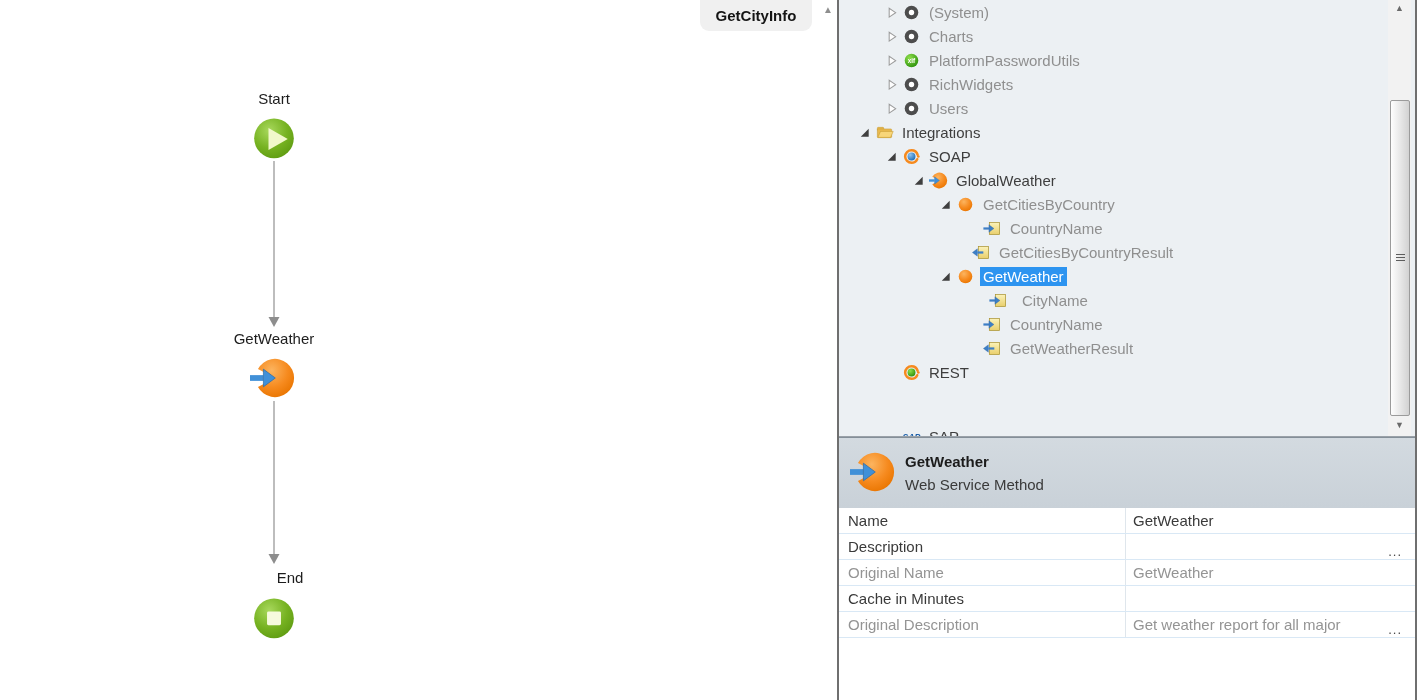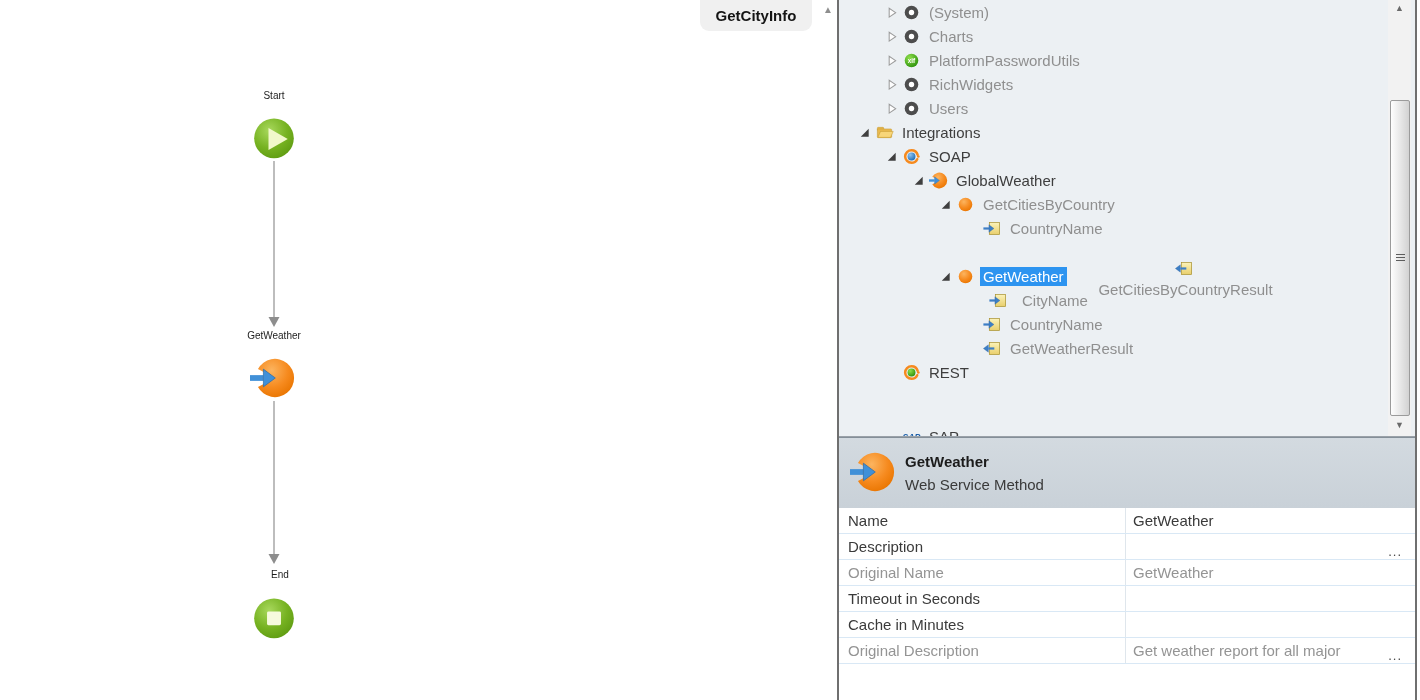--- a/index.html
+++ b/index.html
@@ -11,21 +11,21 @@
   
   .canvas{position:absolute;left:0;top:0;width:837px;height:700px;background:#ffffff;}
   .doc-tab{
     position:absolute;left:700px;top:0;width:112px;height:31px;
     background:#f0f0f0;border-radius:0 0 9px 9px;
     display:flex;align-items:center;justify-content:center;
     font-size:15px;font-weight:bold;color:#151515;
   }
   .tab-scroll-up{position:absolute;left:820px;top:2px;width:16px;height:16px;
     color:#8e8e8e;font-size:10px;line-height:16px;text-align:center;}
-  .flow-label{position:absolute;width:160px;text-align:center;font-size:10px;color:#1d1d1d;}
+  .flow-label{position:absolute;width:160px;text-align:center;font-size:15px;color:#1d1d1d;}
   .flow-node{position:absolute;}
   .flow-node svg{display:block;}
   .connector{position:absolute;left:244px;top:0;width:60px;height:700px;pointer-events:none;}
   
   .v-divider{position:absolute;left:837px;top:0;width:2px;height:700px;background:#6f6f6f;}
   .win-right-border{position:absolute;left:1415px;top:0;width:2px;height:700px;background:#6f6f6f;}
   .right-panel{position:absolute;left:839px;top:0;width:576px;height:700px;background:#ecf0f3;}
   
   .tree{position:absolute;left:0;top:0;width:576px;height:436px;overflow:hidden;background:#ecf0f3;}
   .tree-row{position:relative;height:24px;display:flex;align-items:center;white-space:nowrap;}
@@ -135,21 +135,21 @@
               <stop offset="0%" stop-color="#fbf2b8"></stop>
               <stop offset="100%" stop-color="#e9cf6c"></stop>
             </linearGradient>
 </defs>
           <path d="M13 12 L4.17 7.31 A10 10 0 1 1 4.17 16.69 Z" fill="url(#gOr)"></path>
 <rect x="0" y="10.5" width="7" height="3" fill="#4090d8"></rect>
 <polygon points="7,7.4 7,16.6 13.2,12" fill="#4090d8" stroke="#2f6ca6" stroke-width="0.4"></polygon>
         </svg></span>
   </div>
 
-  <div class="flow-label" style="left:200px;top:569px;">End</div>
+  <div class="flow-label" style="left:210px;top:569px;">End</div>
   <div class="flow-node" style="left:252px;top:596px;">
     <span id="flow-ico-end"><svg width="44" height="44" viewBox="0 0 24 24">
           <defs>
 <radialGradient id="gOr" cx="38%" cy="30%" r="75%">
               <stop offset="0%" stop-color="#fcb45f"></stop>
               <stop offset="60%" stop-color="#f68a1e"></stop>
               <stop offset="100%" stop-color="#e97500"></stop>
             </radialGradient>
 <radialGradient id="gGr" cx="38%" cy="30%" r="75%">
               <stop offset="0%" stop-color="#a8d85c"></stop>
@@ -556,21 +556,21 @@
                 <stop offset="100%" stop-color="#e9cf6c"></stop>
               </linearGradient>
 </defs>
             <rect x="8" y="4.5" width="13" height="15" fill="url(#gYel)" stroke="#a8912f" stroke-width="0.9"></rect>
             <rect x="0.5" y="10.6" width="7" height="2.8" fill="#3d7fc6"></rect>
             <polygon points="7.5,7.3 7.5,16.7 13.8,12" fill="#3d7fc6" stroke="#2a5c95" stroke-width="0.4"></polygon>
           </svg>
         </span>
         <span class="tw-label muted">CountryName</span>
       </div>
-      <div class="tree-row" style="padding-left: 114px; flex-direction: column;">
+      <div class="tree-row" style="padding-left: 114px;">
         <span class="tw-exp"></span>
         <span class="tw-ico">
           <svg width="19" height="19" viewBox="0 0 24 24">
             <defs>
 <radialGradient id="gOr" cx="38%" cy="30%" r="75%">
                 <stop offset="0%" stop-color="#fcb45f"></stop>
                 <stop offset="60%" stop-color="#f68a1e"></stop>
                 <stop offset="100%" stop-color="#e97500"></stop>
               </radialGradient>
 <radialGradient id="gGr" cx="38%" cy="30%" r="75%">
@@ -933,24 +933,20 @@
       <div class="prop-row">
         <div class="prop-label">Description</div>
         <div class="prop-value"></div>
         <div class="prop-ellipsis">...</div>
       </div>
       <div class="prop-row">
         <div class="prop-label muted">Original Name</div>
         <div class="prop-value muted">GetWeather</div>
       </div>
       <div class="prop-row">
-        <div class="prop-label">Timeout in Seconds</div>
-        <div class="prop-value"></div>
-      </div>
-      <div class="prop-row">
         <div class="prop-label">Cache in Minutes</div>
         <div class="prop-value"></div>
       </div>
       <div class="prop-row">
         <div class="prop-label muted">Original Description</div>
         <div class="prop-value muted">Get weather report for all major</div>
         <div class="prop-ellipsis">...</div>
       </div>
     </div>
 </div>

